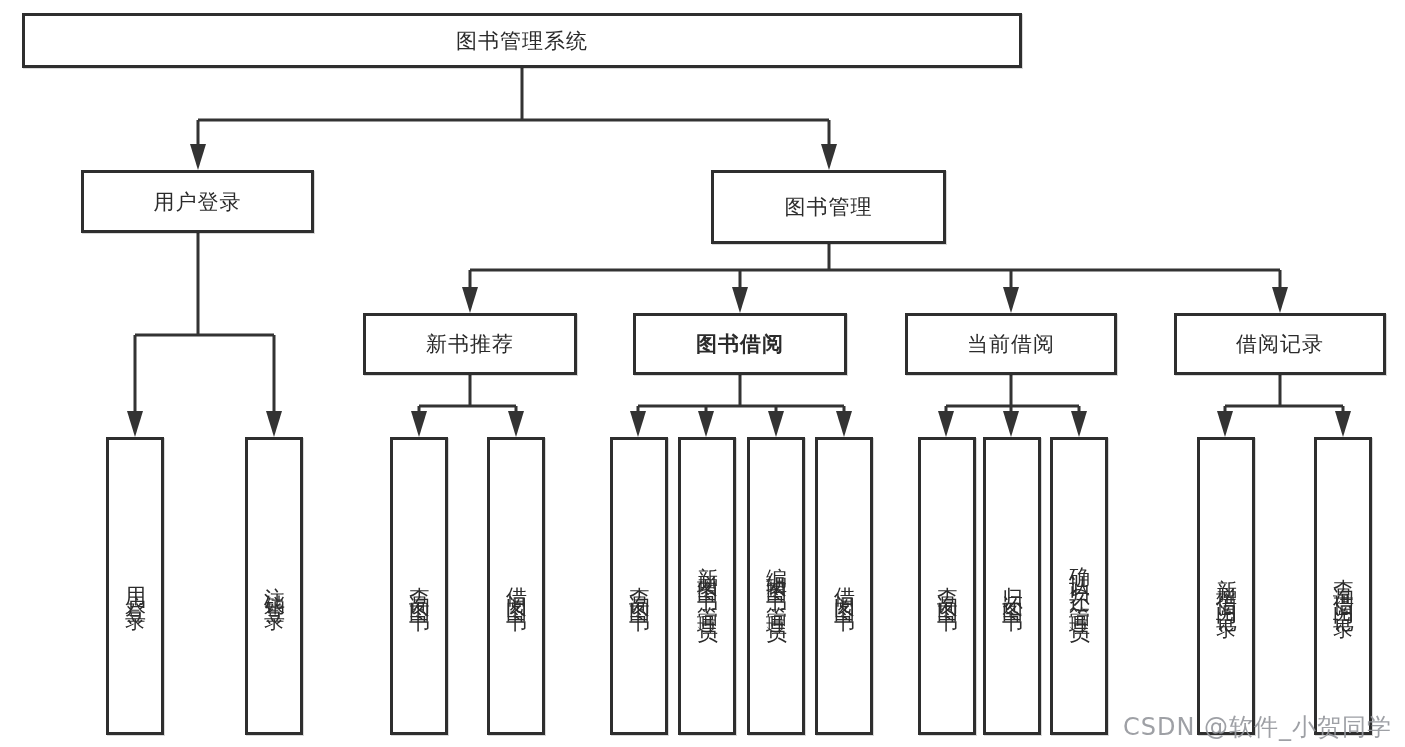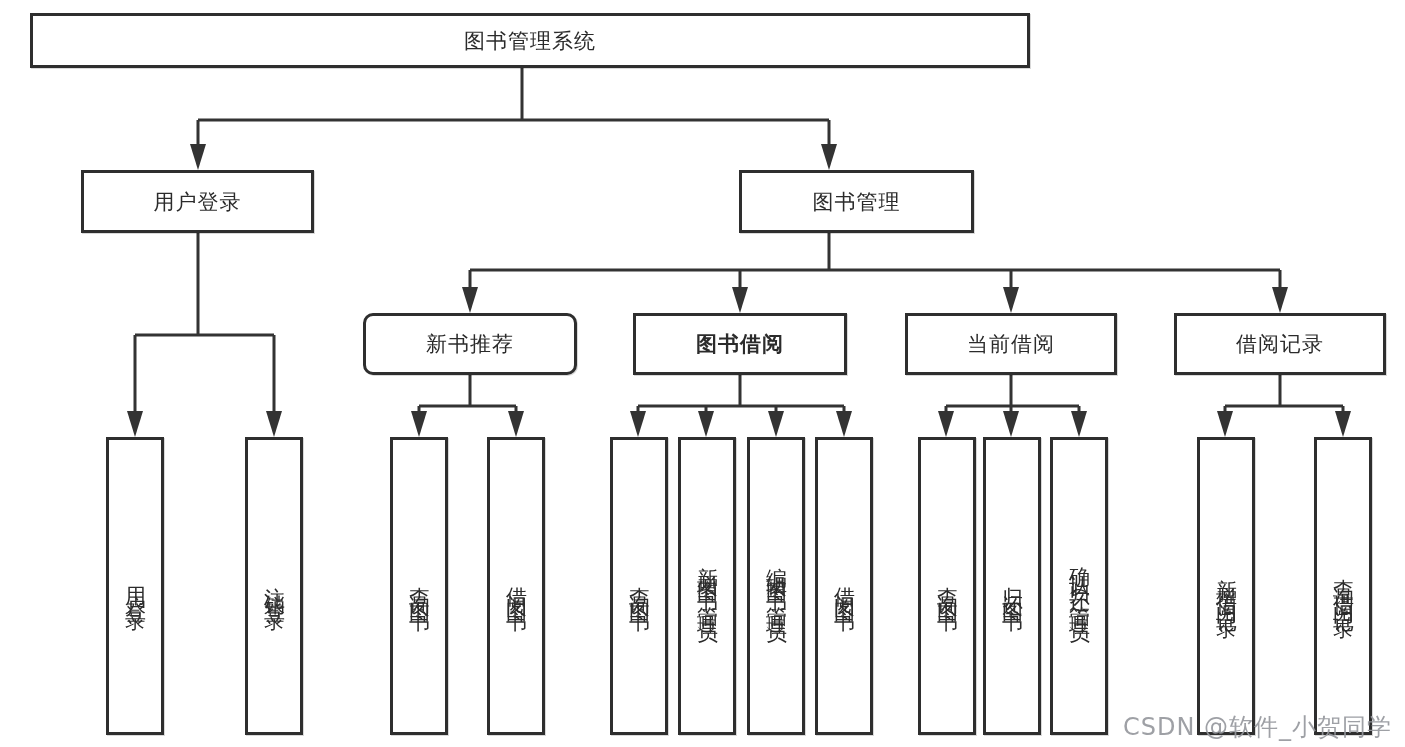--- a/index.html
+++ b/index.html
@@ -97,32 +97,32 @@
       <polygon class="arrowhead" points="768,411 784,411 776,437"></polygon>
       <polygon class="arrowhead" points="836,411 852,411 844,437"></polygon>
       <polygon class="arrowhead" points="938,411 954,411 946,437"></polygon>
       <polygon class="arrowhead" points="1003,411 1019,411 1011,437"></polygon>
       <polygon class="arrowhead" points="1071,411 1087,411 1079,437"></polygon>
       <polygon class="arrowhead" points="1217,411 1233,411 1225,437"></polygon>
       <polygon class="arrowhead" points="1335,411 1351,411 1343,437"></polygon>
     </g>
   </svg>
 
-  <div class="node" style="left:30px; top:13px; width:1000px; height:55px;">
+  <div class="node" style="left:22px; top:13px; width:1000px; height:55px;">
     <span>图书管理系统</span>
   </div>
 
   <div class="node" style="left:81px; top:170px; width:233px; height:63px;">
     <span>用户登录</span>
   </div>
-  <div class="node" style="left:711px; top:170px; width:235px; height:63px;margin-left:28px;">
+  <div class="node" style="left:711px; top:170px; width:235px; height:74px;">
     <span>图书管理</span>
   </div>
 
-  <div class="node" style="left:363px; top:313px; width:214px; height:62px;border-radius:10px;">
+  <div class="node" style="left:363px; top:313px; width:214px; height:62px;">
     <span>新书推荐</span>
   </div>
   <div class="node" style="left:633px; top:313px; width:214px; height:62px;font-weight:bold;">
     <span>图书借阅</span>
   </div>
   <div class="node" style="left:905px; top:313px; width:212px; height:62px;">
     <span>当前借阅</span>
   </div>
   <div class="node" style="left:1174px; top:313px; width:212px; height:62px;">
     <span>借阅记录</span>

